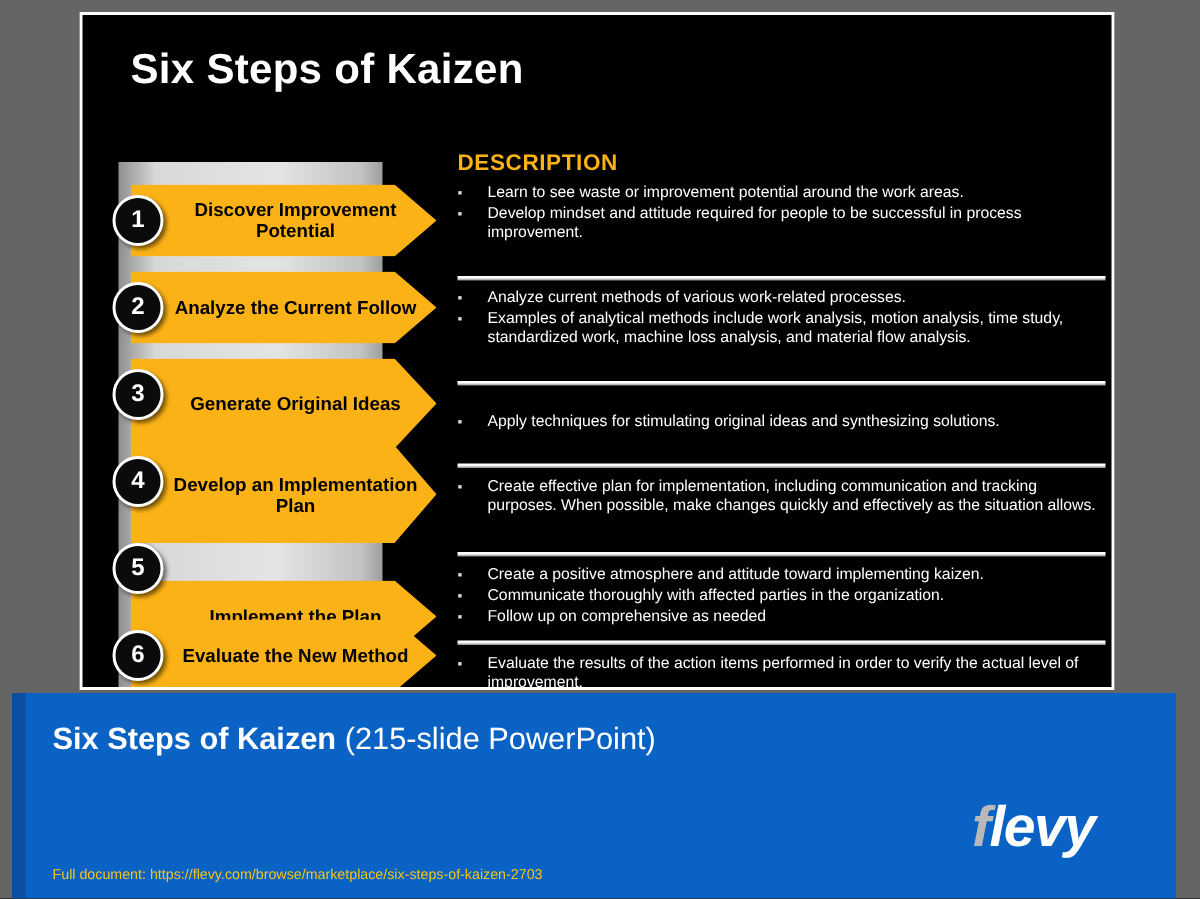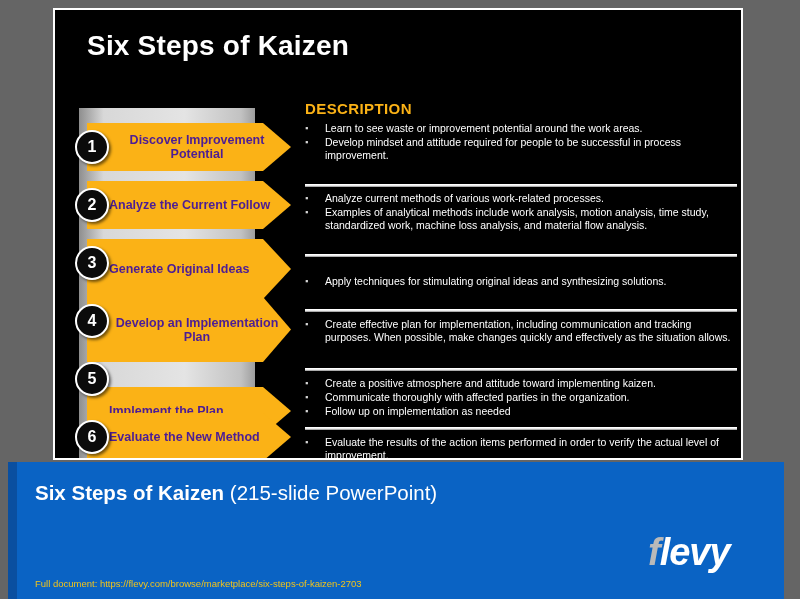--- a/index.html
+++ b/index.html
@@ -62,26 +62,27 @@
   .step {
     position: absolute;
     left: 32px;
   }
   .step-arrow {
     position: absolute;
     left: 0;
     top: 0;
     width: 204px;
     background: #FBB216;
-    color: #4c1d95;
+    color: #000000;
     font-weight: bold;
     font-size: 12.5px;
     line-height: 14px;
     display: flex;
     align-items: center;
+    justify-content: center;
     text-align: center;
     padding-left: 22px;
     padding-right: 6px;
     box-sizing: border-box;
     clip-path: polygon(0 0, calc(100% - 28px) 0, 100% 50%, calc(100% - 28px) 100%, 0 100%);
   }
   .step-num {
     position: absolute;
     left: -12px;
     width: 34px;
@@ -318,21 +319,21 @@
         <div class="bullet-row">
           <span class="bullet-mark">▪</span>
           <span class="bullet-text">Create a positive atmosphere and attitude toward implementing kaizen.</span>
         </div>
         <div class="bullet-row">
           <span class="bullet-mark">▪</span>
           <span class="bullet-text">Communicate thoroughly with affected parties in the organization.</span>
         </div>
         <div class="bullet-row">
           <span class="bullet-mark">▪</span>
-          <span class="bullet-text">Follow up on implementation as needed</span>
+          <span class="bullet-text">Follow up on comprehensive as needed</span>
         </div>
       </div>
 
       <div class="desc-rule" style="top:305px;"></div>
 
       <div class="desc-block" style="top:314px;">
         <div class="bullet-row">
           <span class="bullet-mark">▪</span>
           <span class="bullet-text">Evaluate the results of the action items performed in order to verify the actual level of improvement.</span>
         </div>

